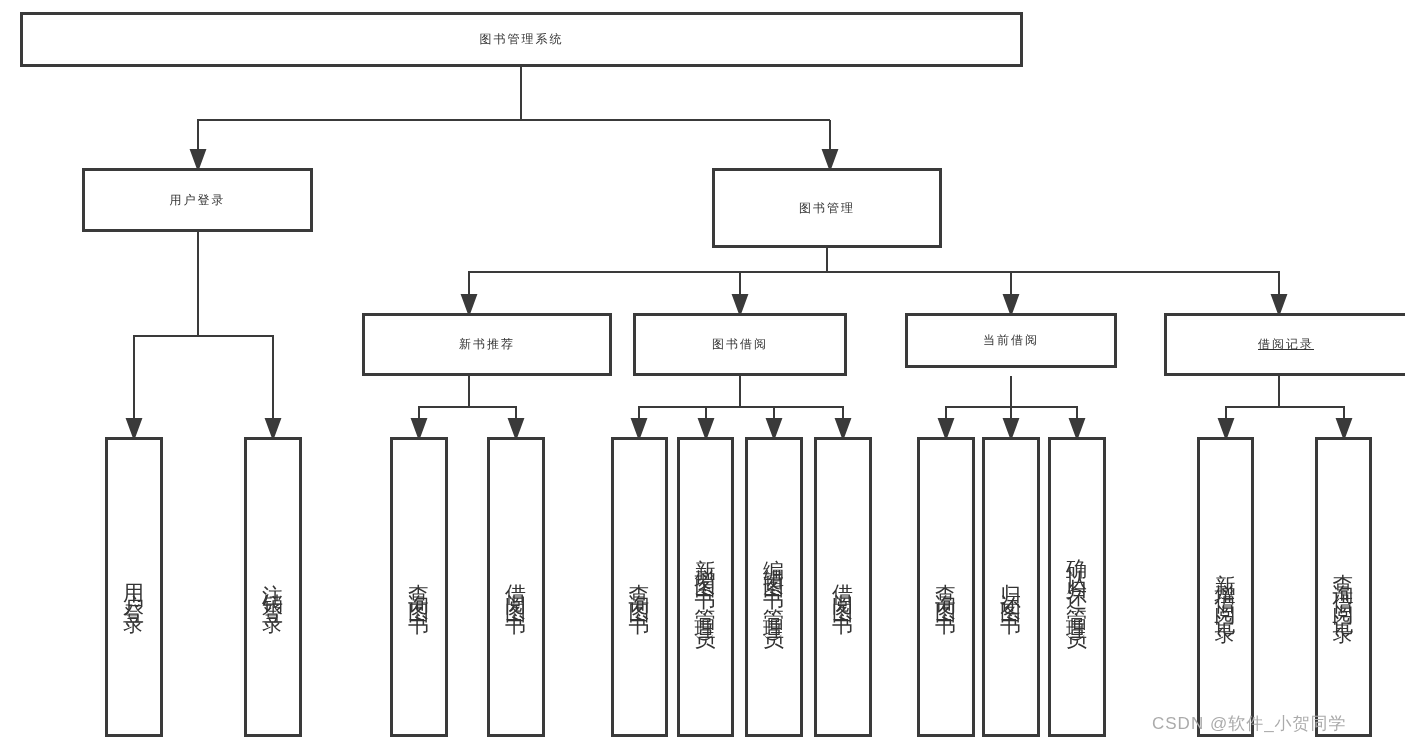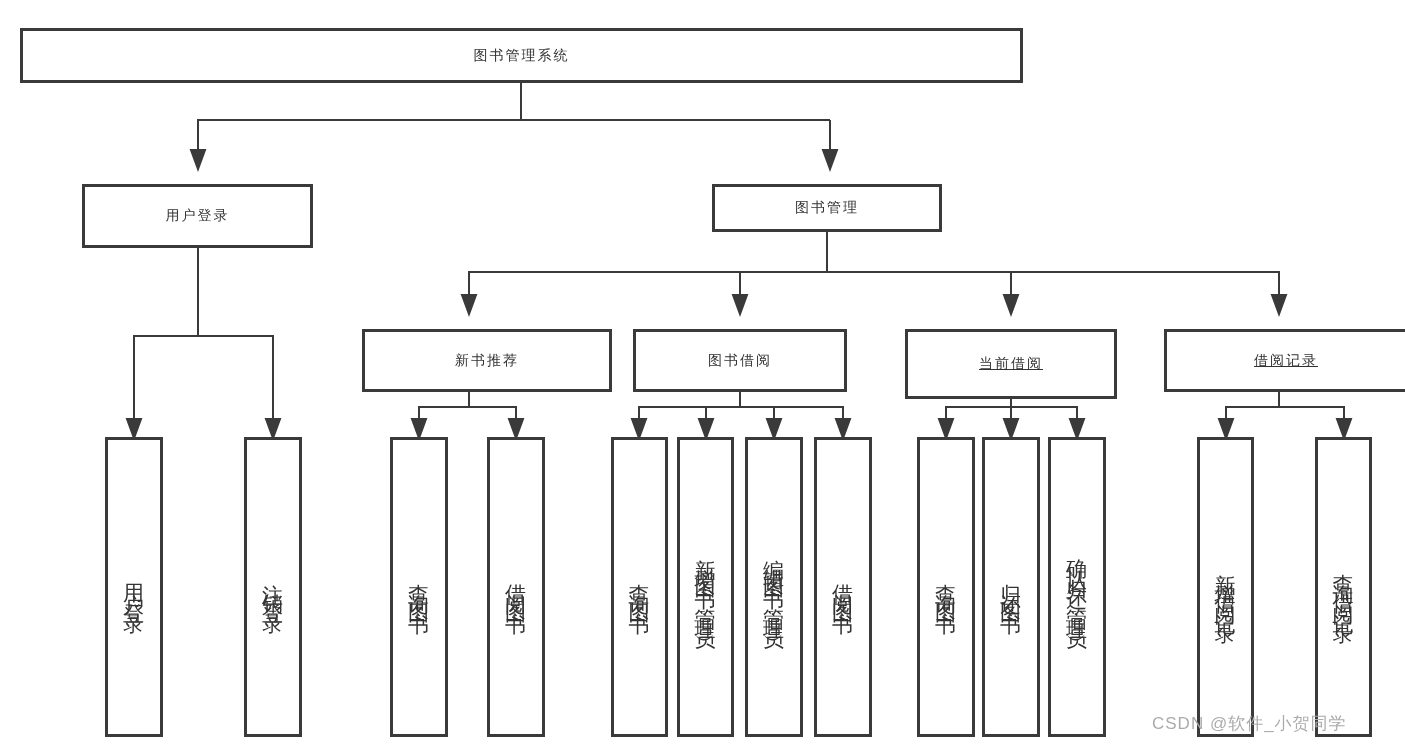--- a/index.html
+++ b/index.html
@@ -10,22 +10,22 @@
     font-family:"Liberation Sans", sans-serif;
     overflow:hidden;
   }
   .edges { position:absolute; left:0; top:0; z-index:0; }
   .hbox {
     position:absolute;
     box-sizing:border-box;
     border:3px solid #3a3a3a;
     background:#ffffff;
     display:flex; align-items:center; justify-content:center;
-    font-size:14px; color:#333333; letter-spacing:2px;
-    z-index:1; white-space:nowrap;margin-top:16px;
+    font-size:12px; color:#333333; letter-spacing:2px;
+    z-index:1; white-space:nowrap;
   }
   .leaf {
     position:absolute;
     top:437px; height:300px;
     box-sizing:border-box;
     border:3px solid #3a3a3a;
     background:#ffffff;
     display:flex; align-items:center; justify-content:center;
     z-index:1;
   }
@@ -37,24 +37,24 @@
   .watermark {
     position:absolute;
     left:1152px; top:712px;
     font-size:17px; color:#ababab;
     letter-spacing:1px;
     z-index:2; white-space:nowrap;
   }
   
   #n-root        { left:20px;   top:12px;  width:1003px; height:55px; }
   #n-user-login  { left:82px;   top:168px; width:231px;  height:64px; }
-  #n-book-mgmt   { left:712px;  top:168px; width:230px;  height:48px;text-align:right; }
+  #n-book-mgmt   { left:712px;  top:168px; width:230px;  height:80px;text-align:right; }
   #n-new-rec     { left:362px;  top:313px; width:250px;  height:63px; }
   #n-book-borrow { left:633px;  top:313px; width:214px;  height:63px; }
-  #n-cur-borrow  { left:905px;  top:313px; width:212px;  height:70px;text-decoration:underline; }
+  #n-cur-borrow  { left:905px;  top:313px; width:212px;  height:55px; }
   #n-records     { left:1164px; top:313px; width:244px;  height:63px;text-decoration:underline; }
   #l-login       { left:105px;  width:58px; }
   #l-logout      { left:244px;  width:58px; }
   #l-nb-query    { left:390px;  width:58px; }
   #l-nb-borrow   { left:487px;  width:58px; }
   #l-bb-query    { left:611px;  width:57px; }
   #l-bb-add      { left:677px;  width:57px; }
   #l-bb-edit     { left:745px;  width:58px; }
   #l-bb-borrow   { left:814px;  width:58px; }
   #l-cb-query    { left:917px;  width:58px; }

